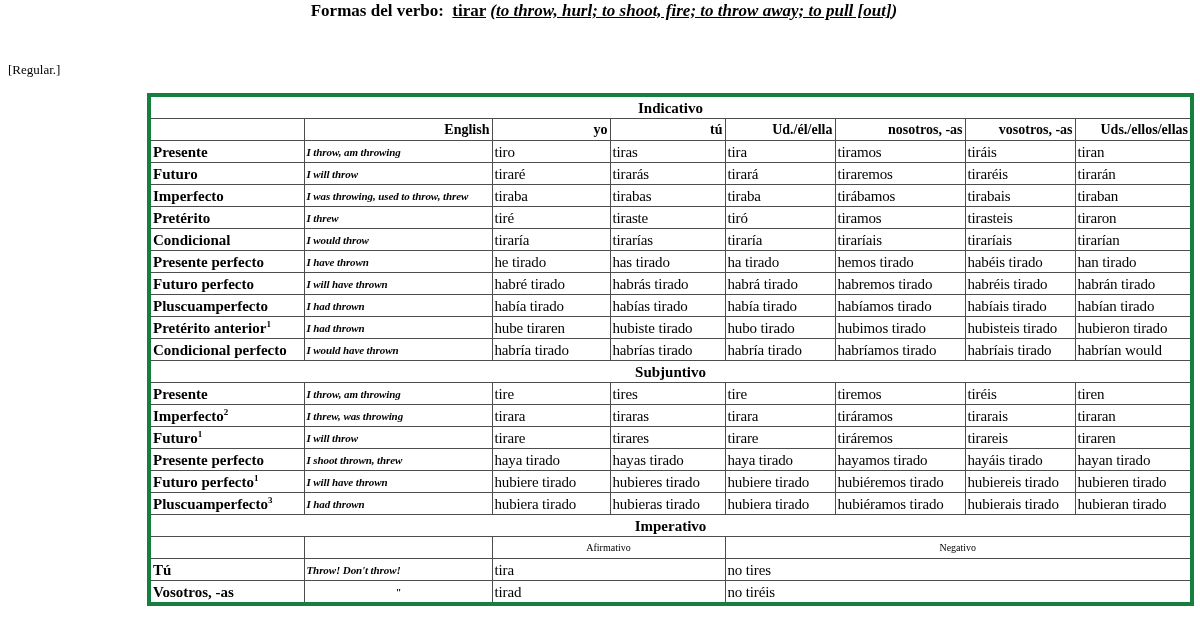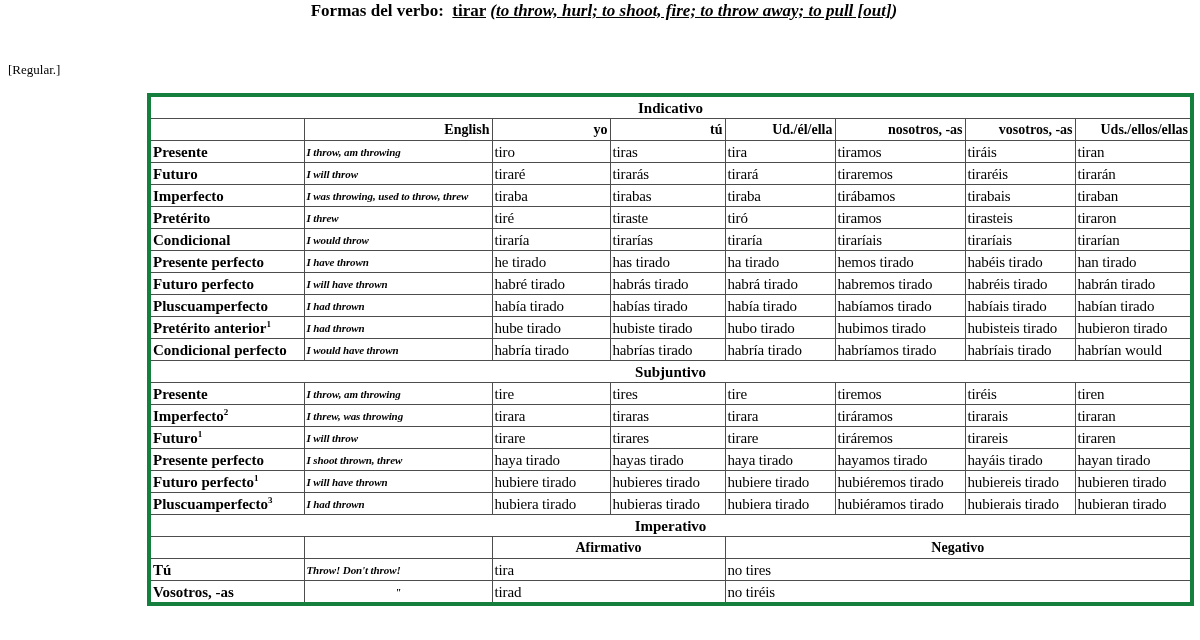--- a/index.html
+++ b/index.html
@@ -130,22 +130,22 @@
 
   
   td.form {
     font-size: 15px;
     letter-spacing: -0.15px;
   }
 
   
   td.impsub {
     text-align: center;
-    font-weight: bold;
-    font-size: 14px;
+    font-weight: normal;
+    font-size: 10px;
     height: 22px;
     line-height: 21px;
   }
 </style>
 </head>
 <body>
 
 <div class="page">
 
   <div class="title-bar">
@@ -261,21 +261,21 @@
           <td class="form">había tirado</td>
           <td class="form">habías tirado</td>
           <td class="form">había tirado</td>
           <td class="form">habíamos tirado</td>
           <td class="form">habíais tirado</td>
           <td class="form">habían tirado</td>
         </tr>
         <tr>
           <td class="tense"><span>Pretérito anterior</span><sup>1</sup></td>
           <td class="eng">I had thrown</td>
-          <td class="form">hube tirado</td>
+          <td class="form">hube tiraren</td>
           <td class="form">hubiste tirado</td>
           <td class="form">hubo tirado</td>
           <td class="form">hubimos tirado</td>
           <td class="form">hubisteis tirado</td>
           <td class="form">hubieron tirado</td>
         </tr>
         <tr>
           <td class="tense"><span>Condicional perfecto</span><sup></sup></td>
           <td class="eng">I would have thrown</td>
           <td class="form">habría tirado</td>

